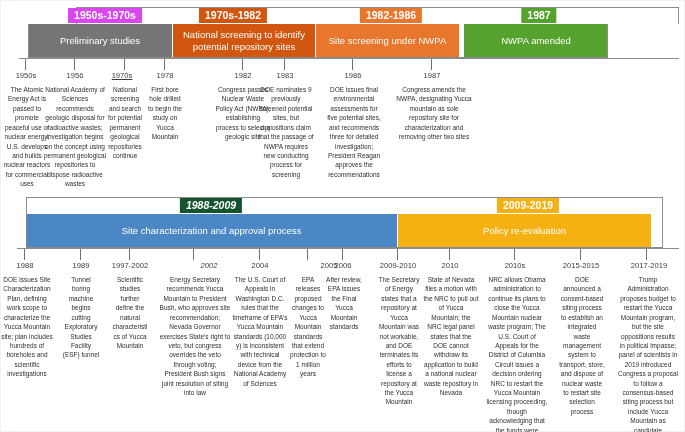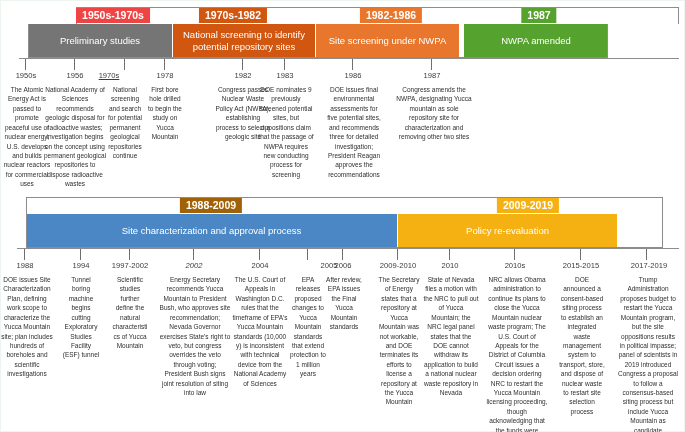--- a/index.html
+++ b/index.html
@@ -109,21 +109,21 @@
 </style>
 </head>
 <body>
 
 <div class="timeline-figure">
 
   <div class="era-row row-top">
 
     <div class="pill-strip" style="left:75px; top:0; width:603px;"></div>
 
-    <div class="pill" style="left:112px; background:#ef4444;">1950s-1970s</div>
+    <div class="pill" style="left:104px; background:#d946ef;">1950s-1970s</div>
     <div class="pill" style="left:232px; background:#d1560f;">1970s-1982</div>
     <div class="pill" style="left:390px; background:#e8762c;">1982-1986</div>
     <div class="pill" style="left:538px; background:#56a22e;">1987</div>
 
     <div class="bar" style="left:27px; top:17px; width:145px; background:#757575;">Preliminary studies</div>
     <div class="bar" style="left:172px; top:17px; width:143px; background:#d1560f;">National screening to identify potential repository sites</div>
     <div class="bar" style="left:315px; top:17px; width:144px; background:#e8762c;">Site screening under NWPA</div>
     <div class="bar" style="left:463px; top:17px; width:144px; background:#56a22e; border-right:none;">NWPA amended</div>
 
     <div class="bar-outline" style="left:27px; top:17px; width:580px; height:34px;"></div>
@@ -134,68 +134,68 @@
     <div class="tick" style="left:73px;  top:52px;"></div>
     <div class="tick" style="left:123px; top:52px;"></div>
     <div class="tick" style="left:163px; top:52px;"></div>
     <div class="tick" style="left:241px; top:52px;"></div>
     <div class="tick" style="left:283px; top:52px;"></div>
     <div class="tick" style="left:351px; top:52px;"></div>
     <div class="tick" style="left:430px; top:52px;"></div>
 
     <div class="year-label" style="left:25px;  top:64px;">1950s</div>
     <div class="year-label" style="left:74px;  top:64px;text-align:right;">1956</div>
-    <div class="year-label" style="left:108px; top:64px;text-decoration:underline;">1970s</div>
+    <div class="year-label" style="left:121px; top:64px;text-decoration:underline;">1970s</div>
     <div class="year-label" style="left:164px; top:64px;">1978</div>
     <div class="year-label" style="left:242px; top:64px;">1982</div>
     <div class="year-label" style="left:284px; top:64px;">1983</div>
     <div class="year-label" style="left:352px; top:64px;">1986</div>
     <div class="year-label" style="left:431px; top:64px;">1987</div>
 
     <div class="desc" style="left:26px;  top:78px; width:48px;">The Atomic Energy Act is passed to promote peaceful use of nuclear energy; U.S. develops and builds nuclear reactors for commercial uses</div>
     <div class="desc" style="left:74px;  top:78px; width:63px;">National Academy of Sciences recommends geologic disposal for radioactive wastes; investigation begins on the concept using permanent geological repositories to dispose radioactive wastes</div>
     <div class="desc" style="left:124px; top:78px; width:40px;">National screening and search for potential permanent geological repositories continue</div>
     <div class="desc" style="left:164px; top:78px; width:38px;">First bore hole drilled to begin the study on Yucca Mountain</div>
     <div class="desc" style="left:242px; top:78px; width:56px;">Congress passes Nuclear Waste Policy Act (NWPA), establishing process to select a geologic site</div>
     <div class="desc" style="left:285px; top:78px; width:57px;">DOE nominates 9 previously screened potential sites, but oppositions claim that the passage of NWPA requires new conducting process for screening</div>
     <div class="desc" style="left:353px; top:78px; width:57px;">DOE issues final environmental assessments for five potential sites, and recommends three for detailed investigation; President Reagan approves the recommendations</div>
     <div class="desc" style="left:433px; top:78px; width:76px;">Congress amends the NWPA, designating Yucca mountain as sole repository site for characterization and removing other two sites</div>
   </div>
 
   <div class="era-row row-bottom">
 
     <div class="pill-strip" style="left:25px; top:0; width:637px;"></div>
 
-    <div class="pill" style="left:210px; background:#a16207;">1988-2009</div>
+    <div class="pill" style="left:210px; background:#14532d;font-style:italic;">1988-2009</div>
     <div class="pill" style="left:527px; background:#f5b011;">2009-2019</div>
 
     <div class="bar" style="left:25px; top:17px; width:372px; background:#4a87c4;">Site characterization and approval process</div>
-    <div class="bar" style="left:397px; top:17px; width:219px; background:#f5b011; border-right:none;">Policy re-evaluation</div>
+    <div class="bar" style="left:397px; top:17px; width:253px; background:#f5b011; border-right:none;">Policy re-evaluation</div>
 
     <div class="bar-outline" style="left:25px; top:17px; width:637px; height:34px;"></div>
 
     <div class="axis-line" style="left:16px; top:51px; width:662px;"></div>
 
     <div class="tick" style="left:23px;  top:52px;"></div>
     <div class="tick" style="left:79px;  top:52px;"></div>
     <div class="tick" style="left:128px; top:52px;"></div>
     <div class="tick" style="left:192px; top:52px;"></div>
     <div class="tick" style="left:258px; top:52px;"></div>
     <div class="tick" style="left:306px; top:52px;"></div>
     <div class="tick" style="left:341px; top:52px;"></div>
     <div class="tick" style="left:396px; top:52px;"></div>
     <div class="tick" style="left:448px; top:52px;"></div>
     <div class="tick" style="left:513px; top:52px;"></div>
     <div class="tick" style="left:579px; top:52px;"></div>
     <div class="tick" style="left:645px; top:52px;"></div>
 
     <div class="year-label" style="left:24px;  top:64px;">1988</div>
-    <div class="year-label" style="left:80px;  top:64px;">1994</div>
+    <div class="year-label" style="left:80px;  top:64px;">1989</div>
     <div class="year-label" style="left:129px; top:64px;">1997-2002</div>
-    <div class="year-label" style="left:193px; top:64px;font-style:italic;">2002</div>
+    <div class="year-label" style="left:208px; top:64px;font-style:italic;">2002</div>
     <div class="year-label" style="left:259px; top:64px;">2004</div>
     <div class="year-label" style="left:307px; top:64px;margin-left:21px;">2005</div>
     <div class="year-label" style="left:342px; top:64px;">2006</div>
     <div class="year-label" style="left:397px; top:64px;">2009-2010</div>
     <div class="year-label" style="left:449px; top:64px;">2010</div>
     <div class="year-label" style="left:514px; top:64px;">2010s</div>
     <div class="year-label" style="left:580px; top:64px;">2015-2015</div>
     <div class="year-label" style="left:648px; top:64px;">2017-2019</div>
 
     <div class="desc" style="left:26px;  top:78px; width:52px;">DOE issues Site Characterization Plan, defining work scope to characterize the Yucca Mountain site; plan includes hundreds of boreholes and scientific investigations</div>

